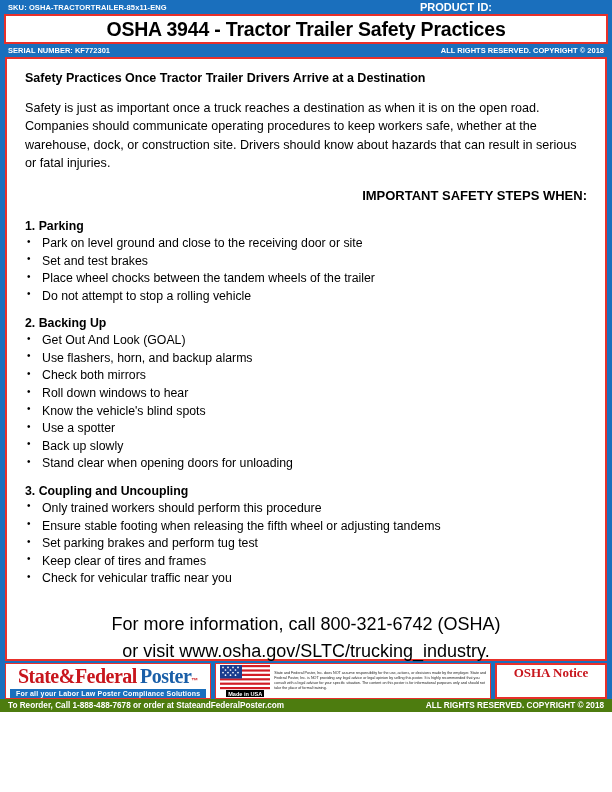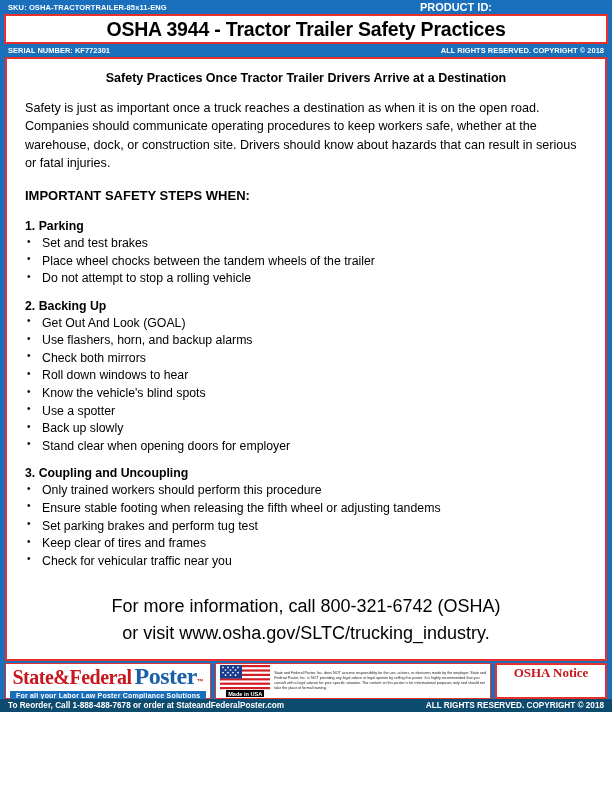--- a/index.html
+++ b/index.html
@@ -91,34 +91,34 @@
   .content {
     border: 2px solid #e8302a;
     background: #ffffff;
     flex: 1 1 auto;
     padding: 12px 18px 6px 18px;
     display: flex;
     flex-direction: column;
     min-height: 0;
   }
   .subhead {
-    text-align: center;
+    text-align: left;
     font-size: 12.5px;
     font-weight: bold;
     color: #000;
     margin-bottom: 14px;
   }
   .intro {
     font-size: 12.6px;
     line-height: 1.45;
     color: #000;
     margin-bottom: 16px;
   }
   .steps-head {
-    text-align: left;
+    text-align: right;
     font-size: 13px;
     font-weight: bold;
     color: #000;
     margin-bottom: 16px;
   }
   .section { margin-bottom: 11px; }
   .section-title {
     font-size: 12.3px;
     font-weight: bold;
     color: #000;
@@ -180,21 +180,21 @@
   }
   .logo-state {
     font-family: "Liberation Serif", serif;
     font-size: 20px;
     font-weight: bold;
     color: #c8161d;
     letter-spacing: -0.5px;
   }
   .logo-poster {
     font-family: "Liberation Serif", serif;
-    font-size: 24px;
+    font-size: 20px;
     font-weight: bold;
     color: #1a5fa8;
     letter-spacing: -0.5px;
     margin-left: 3px;
   }
   .logo-tm {
     font-size: 7px;
     color: #c8161d;
     vertical-align: super;
     font-weight: bold;
@@ -255,21 +255,21 @@
     font-family: "Liberation Serif", serif;
     font-size: 13px;
     font-weight: bold;
     color: #c8161d;
     white-space: nowrap;
   }
 
   
   .bottom-bar {
     height: 13px;
-    background: #0c4a6e;
+    background: #4d7c0f;
     display: flex;
     align-items: center;
     padding: 0 8px;
     flex: 0 0 auto;
   }
   .bottom-left, .bottom-right {
     color: #ffffff;
     font-size: 8.2px;
     font-weight: bold;
     white-space: nowrap;
@@ -300,37 +300,38 @@
   <div class="content-wrap">
     <div class="content">
 
       <div class="subhead">Safety Practices Once Tractor Trailer Drivers Arrive at a Destination</div>
       <div class="intro">Safety is just as important once a truck reaches a destination as when it is on the open road. Companies should communicate operating procedures to keep workers safe, whether at the warehouse, dock, or construction site. Drivers should know about hazards that can result in serious or fatal injuries.</div>
       <div class="steps-head">IMPORTANT SAFETY STEPS WHEN:</div>
 
       <div class="section">
         <div class="section-title">1. Parking</div>
         <ul class="bullets">
+          <li>Park on level ground and close to the receiving door or site</li>
           <li>Set and test brakes</li>
           <li>Place wheel chocks between the tandem wheels of the trailer</li>
           <li>Do not attempt to stop a rolling vehicle</li>
         </ul>
       </div>
 
       <div class="section">
         <div class="section-title">2. Backing Up</div>
         <ul class="bullets">
           <li>Get Out And Look (GOAL)</li>
           <li>Use flashers, horn, and backup alarms</li>
           <li>Check both mirrors</li>
           <li>Roll down windows to hear</li>
           <li>Know the vehicle's blind spots</li>
           <li>Use a spotter</li>
           <li>Back up slowly</li>
-          <li>Stand clear when opening doors for employer</li>
+          <li>Stand clear when opening doors for unloading</li>
         </ul>
       </div>
 
       <div class="section">
         <div class="section-title">3. Coupling and Uncoupling</div>
         <ul class="bullets">
           <li>Only trained workers should perform this procedure</li>
           <li>Ensure stable footing when releasing the fifth wheel or adjusting tandems</li>
           <li>Set parking brakes and perform tug test</li>
           <li>Keep clear of tires and frames</li>

